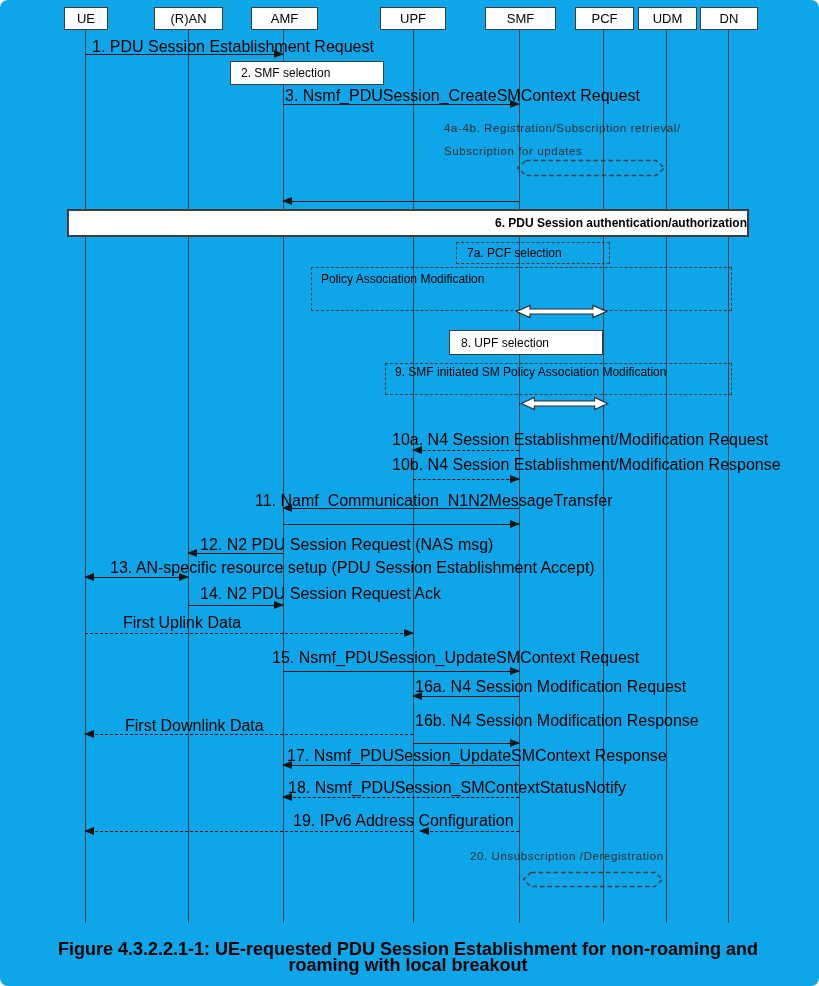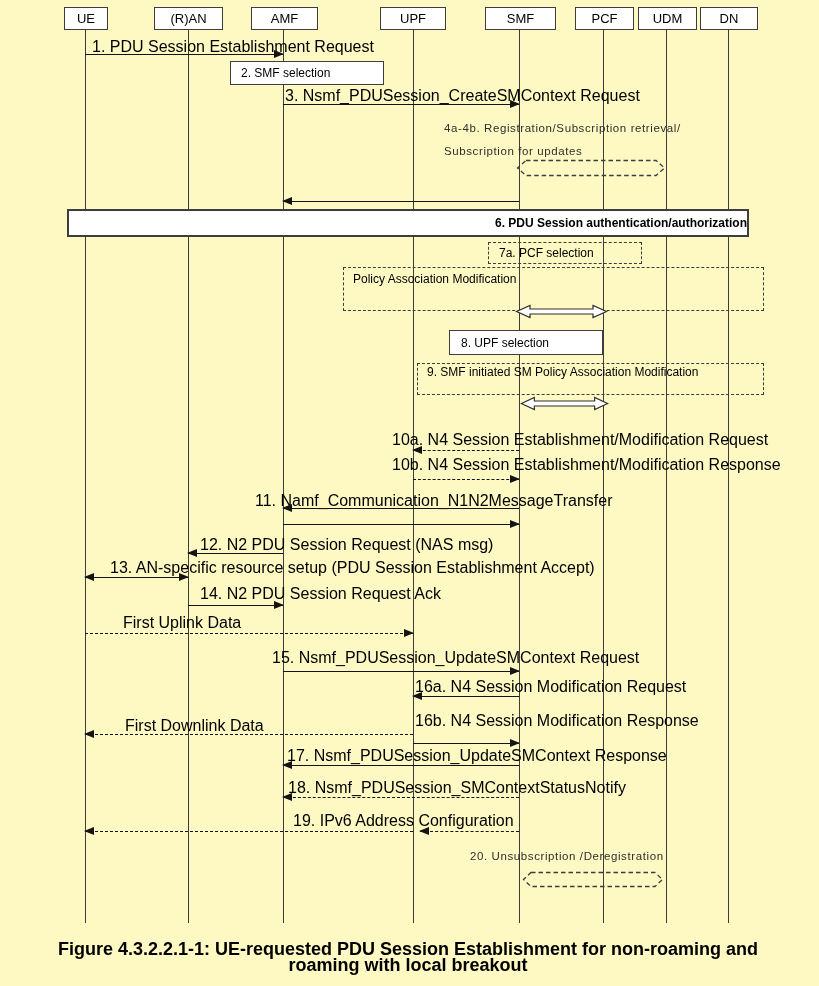--- a/index.html
+++ b/index.html
@@ -1,38 +1,38 @@
 <!DOCTYPE html>
 <html><head>
 <meta charset="utf-8">
 <style>
   html,body{margin:0;padding:0;background:#fff;}
-  .stage{position:relative;width:819px;height:986px;background:#fef9c3;overflow:hidden;
-         font-family:"Liberation Sans","DejaVu Sans",sans-serif;color:#000;}
+  .stage{position:relative;width:819px;height:986px;background:#0ea5e9;overflow:hidden;
+         font-family:"Liberation Sans","DejaVu Sans",sans-serif;color:#000;border-radius:8px;}
   
   .lifeline{position:absolute;top:29px;height:894px;width:0;border-left:1.5px solid #3d3d3d;}
   
   .actor{position:absolute;top:7px;height:21px;border:1.5px solid #3d3d3d;background:#fff;
          display:flex;align-items:center;justify-content:center;font-size:13px;}
   
   .arrow{position:absolute;height:0;border-top:1.5px solid #141414;}
   .arrow.dashed{border-top-style:dashed;}
   .ah{position:absolute;width:0;height:0;top:-4.8px;
       border-top:4px solid transparent;border-bottom:4px solid transparent;}
   .ah.r{right:-1px;border-left:10px solid #141414;}
   .ah.l{left:-1px;border-right:10px solid #141414;}
   
   .mlabel{position:absolute;font-size:16px;white-space:nowrap;line-height:14px;}
   .gothic{letter-spacing:0.6px;color:#2e2e2e;font-size:11.5px;}
   .serif{font-family:"Liberation Serif","DejaVu Serif",serif;}
   
   .abox{position:absolute;background:#fff;border:1.5px solid #3d3d3d;font-size:12px;
         display:flex;align-items:center;}
   .abox.wide{border-width:2px;justify-content:flex-end;font-weight:bold;}
-  .dbox{position:absolute;border:1.2px dashed #3d3d3d;font-size:12px;background:transparent;margin-left:32px;}
+  .dbox{position:absolute;border:1.2px dashed #3d3d3d;font-size:12px;background:transparent;}
   .dbox .dline{white-space:nowrap;line-height:17px;}
   .svgshape{position:absolute;}
   
   .caption{position:absolute;left:37px;top:941px;width:742px;text-align:center;
            font-size:18px;font-weight:bold;line-height:16px;}
 </style>
 </head>
 <body>
 
 <div class="stage">

